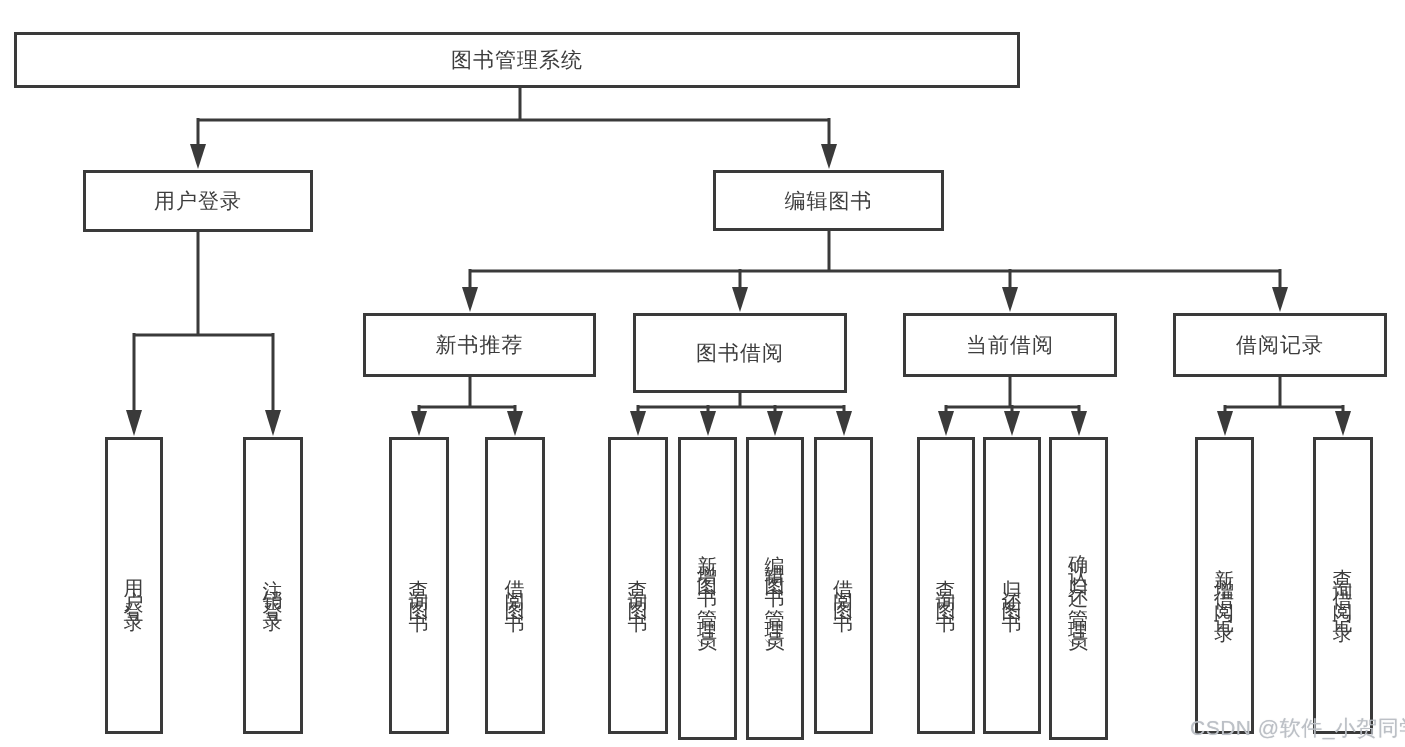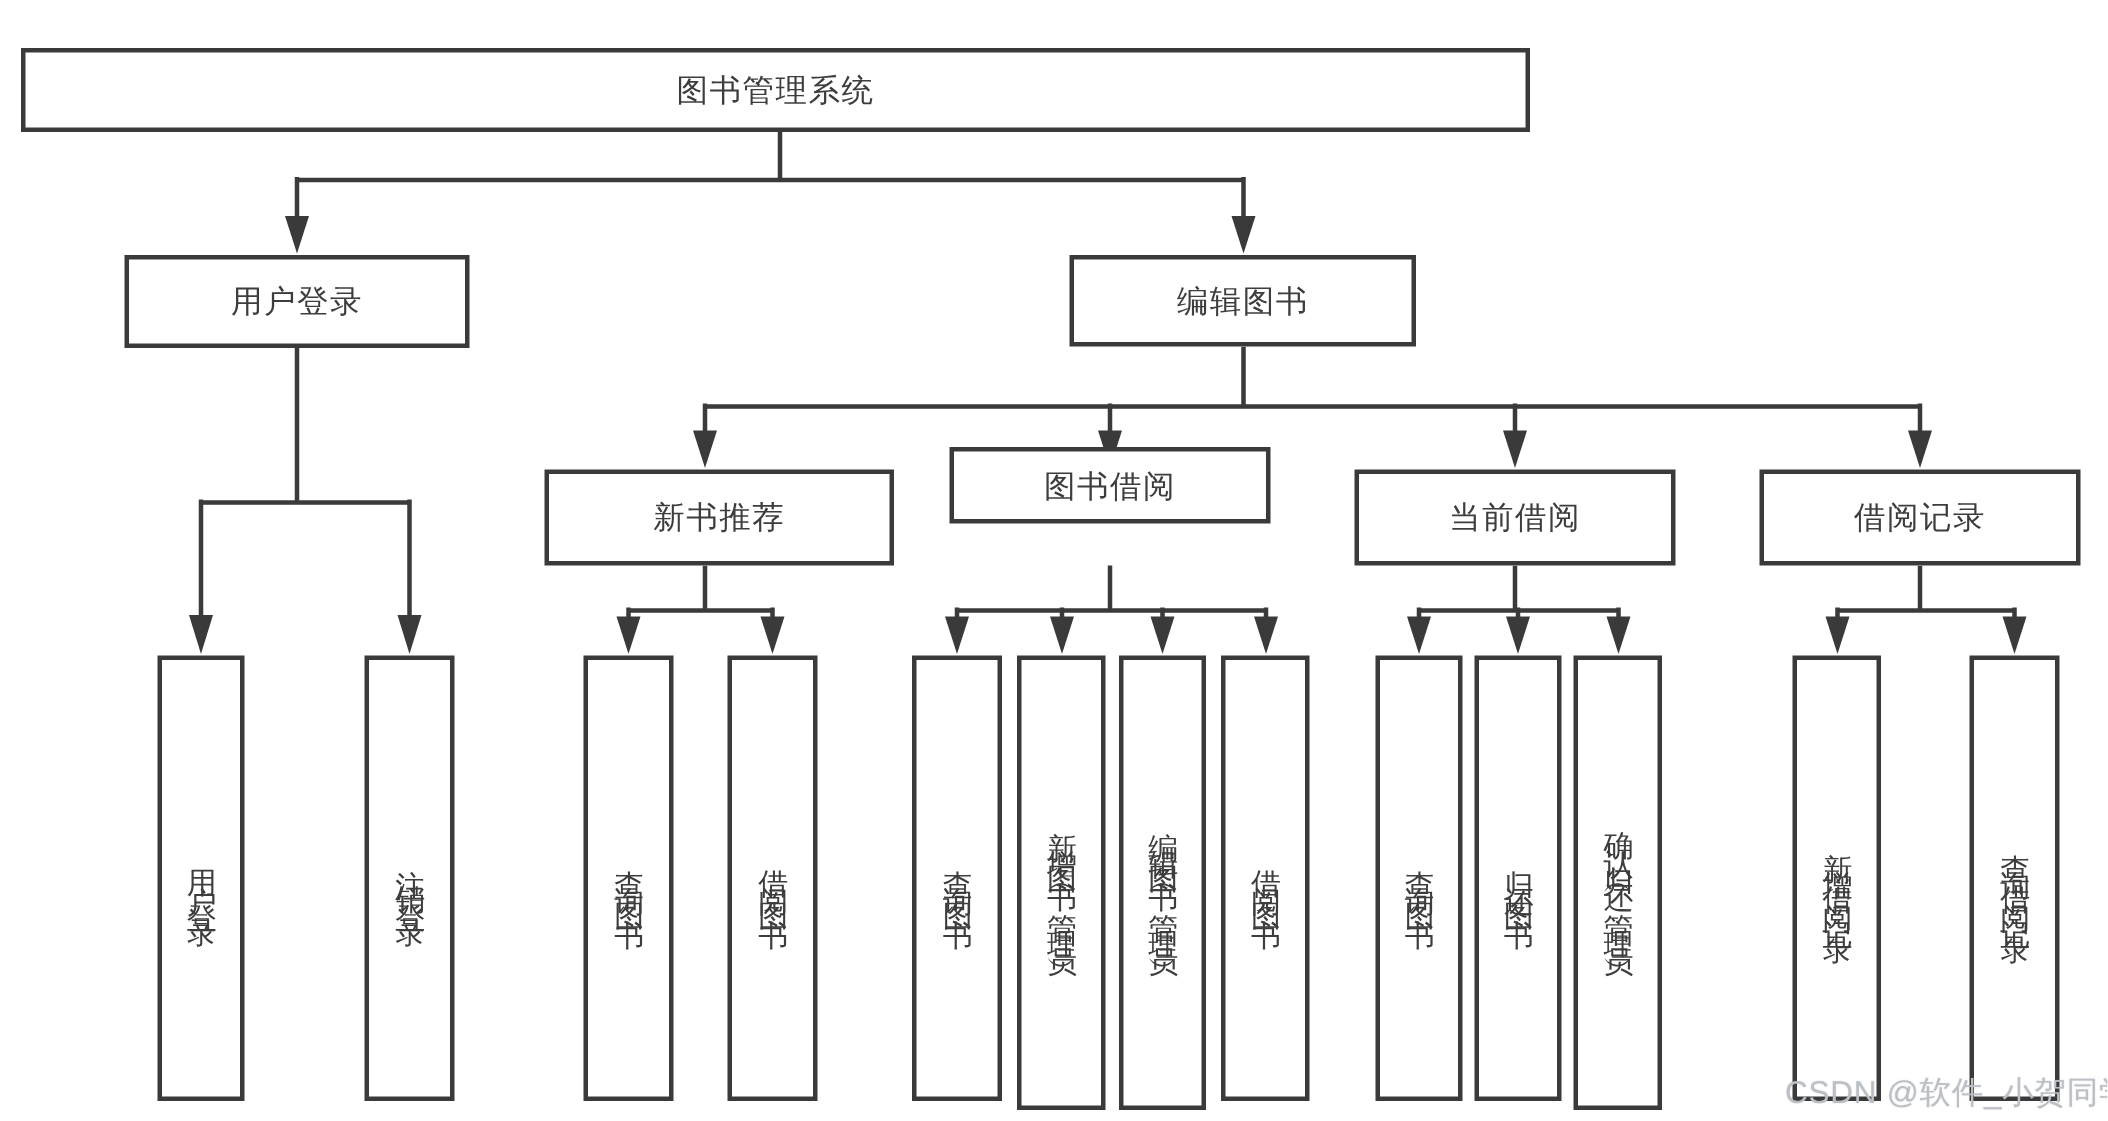--- a/index.html
+++ b/index.html
@@ -85,21 +85,21 @@
     <polygon points="1217,411 1233,411 1225,436"></polygon>
     <polygon points="1335,411 1351,411 1343,436"></polygon>
   </svg>
 
   <div class="node h-node" style="left:14px;top:12px;width:1006px;height:56px;margin-top:20px;">图书管理系统</div>
 
   <div class="node h-node" style="left:83px;top:170px;width:230px;height:62px;">用户登录</div>
   <div class="node h-node" style="left:713px;top:170px;width:231px;height:61px;">编辑图书</div>
 
   <div class="node h-node" style="left:363px;top:313px;width:233px;height:64px;">新书推荐</div>
-  <div class="node h-node" style="left:633px;top:298px;width:214px;height:51px;">图书借阅</div>
+  <div class="node h-node" style="left:633px;top:313px;width:214px;height:80px;">图书借阅</div>
   <div class="node h-node" style="left:903px;top:313px;width:214px;height:64px;">当前借阅</div>
   <div class="node h-node" style="left:1173px;top:313px;width:214px;height:64px;">借阅记录</div>
 
   <div class="node v-node" style="left:105px;top:437px;width:58px;height:297px;">用户登录</div>
   <div class="node v-node" style="left:243px;top:437px;width:60px;height:297px;">注销登录</div>
 
   <div class="node v-node" style="left:389px;top:437px;width:60px;height:297px;">查询图书</div>
   <div class="node v-node" style="left:485px;top:437px;width:60px;height:297px;">借阅图书</div>
 
   <div class="node v-node" style="left:608px;top:437px;width:60px;height:297px;">查询图书</div>

